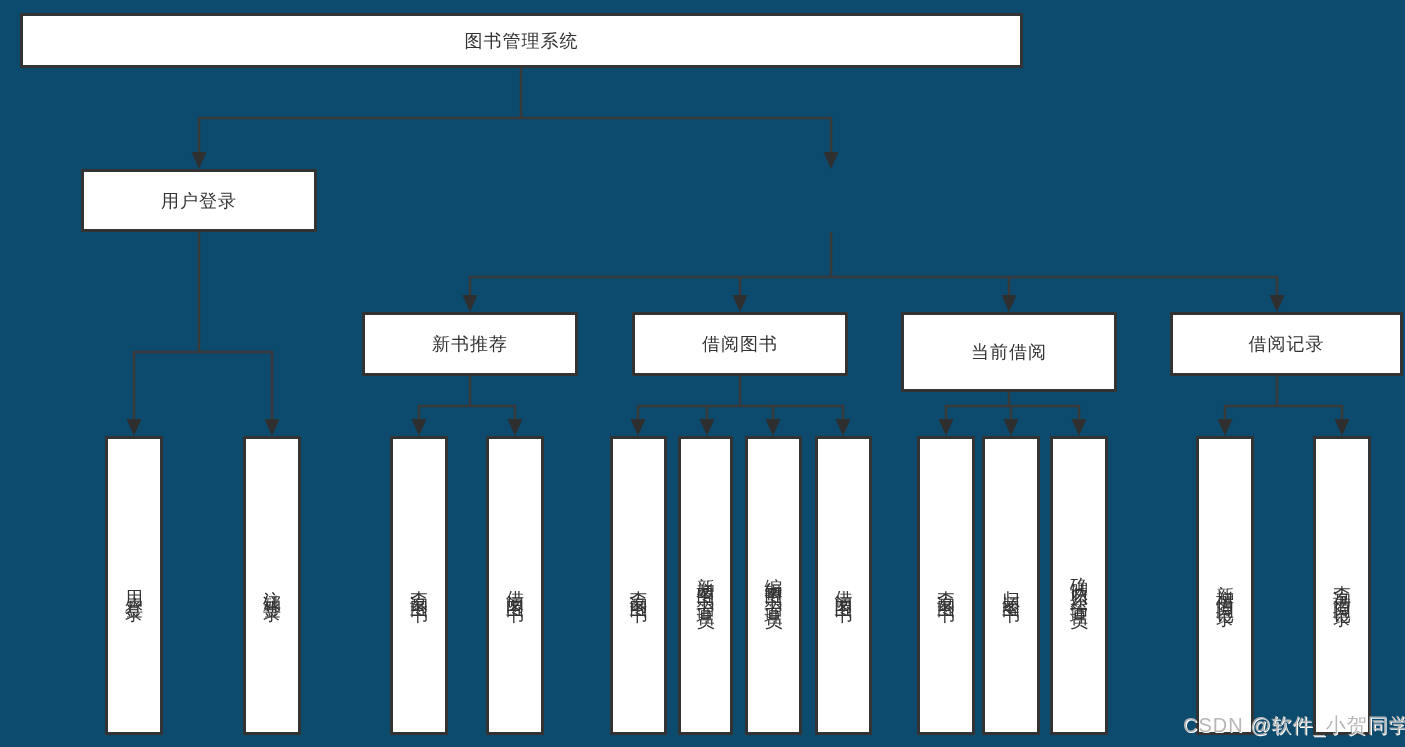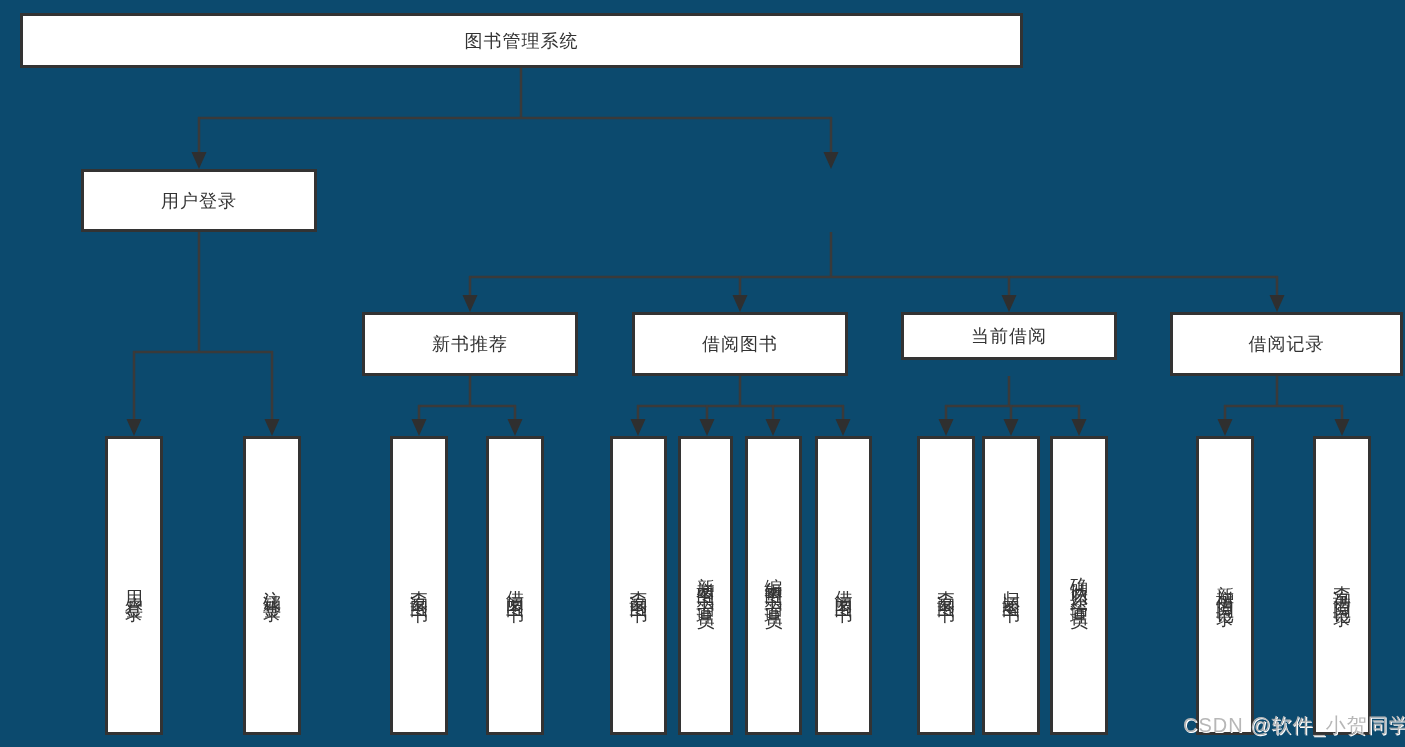--- a/index.html
+++ b/index.html
@@ -110,21 +110,21 @@
       <polygon stroke="none" points="1334.5,419 1349.5,419 1342,436"></polygon>
     </g>
   </svg>
 
   <div class="box" style="left:20px;top:13px;width:1003px;height:55px">图书管理系统</div>
 
   <div class="box" style="left:81px;top:169px;width:236px;height:63px">用户登录</div>
 
   <div class="box" style="left:362px;top:312px;width:216px;height:64px">新书推荐</div>
   <div class="box" style="left:632px;top:312px;width:216px;height:64px">借阅图书</div>
-  <div class="box" style="left:901px;top:312px;width:216px;height:48px">当前借阅</div>
+  <div class="box" style="left:901px;top:312px;width:216px;height:80px">当前借阅</div>
   <div class="box" style="left:1170px;top:312px;width:233px;height:64px">借阅记录</div>
 
   <div class="box vbox" style="left:105px;top:436px;width:58px;height:299px">用户登录</div>
   <div class="box vbox" style="left:243px;top:436px;width:58px;height:299px">注销登录</div>
 
   <div class="box vbox" style="left:390px;top:436px;width:58px;height:299px">查询图书</div>
   <div class="box vbox" style="left:486px;top:436px;width:58px;height:299px">借阅图书</div>
 
   <div class="box vbox" style="left:610px;top:436px;width:57px;height:299px">查询图书</div>
   <div class="box vbox" style="left:678px;top:436px;width:55px;height:299px">新增图书（管理员）</div>

